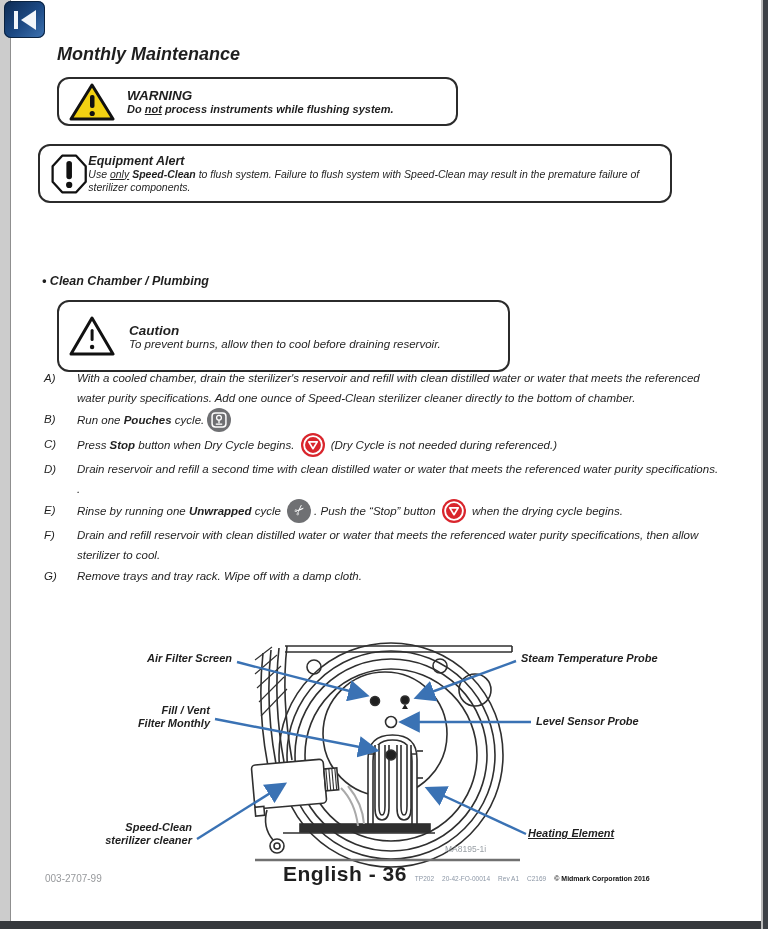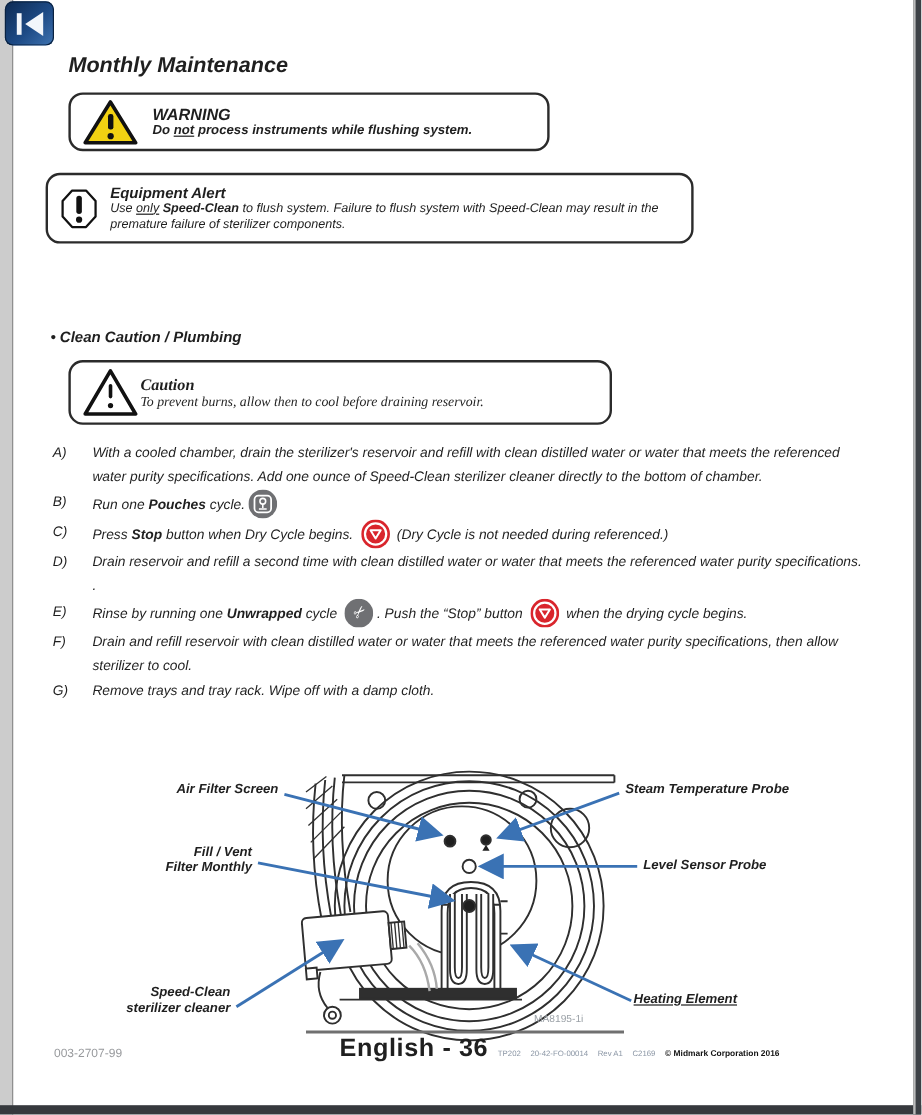--- a/index.html
+++ b/index.html
@@ -18,27 +18,27 @@
   
   .doc-title{position:absolute;left:57px;top:44px;font-size:18px;font-weight:bold;font-style:italic;}
   .rbox{position:absolute;border:2px solid #2b2b2b;border-radius:12px;background:#fff;
         display:flex;align-items:center;box-sizing:border-box;padding:4px 10px;}
   .rbox .txt{display:flex;flex-direction:column;justify-content:center;}
   .box-head{font-weight:bold;font-style:italic;}
   .box-body{font-style:italic;}
   .warning-box{left:57px;top:77px;width:401px;height:49px;gap:12px;}
   .warning-box .box-head{font-size:13.5px;}
   .warning-box .box-body{font-size:11px;font-weight:bold;}
-  .equip-box{left:38px;top:144px;width:540px;height:59px;gap:10px;}
+  .equip-box{left:38px;top:144px;width:634px;height:59px;}
   .equip-box .box-head{font-size:12.5px;}
   .equip-box .box-body{font-size:10.5px;line-height:13px;}
   .note-box{left:38px;top:210px;width:622px;height:58px;padding-left:14px;}
   .note-box .box-head{font-size:13.5px;}
   .note-box .box-body{font-size:11.5px;line-height:14.5px;}
-  .caution-box{left:57px;top:300px;width:453px;height:54px;gap:2px;font-family:Liberation Serif, serif;}
+  .caution-box{left:57px;top:300px;width:453px;height:72px;gap:14px;}
   .caution-box .box-head{font-size:13.5px;}
   .caution-box .box-body{font-size:11.5px;}
   .section-bullet{position:absolute;left:42px;top:274px;font-size:12.5px;font-weight:bold;font-style:italic;}
   .u{text-decoration:underline;text-align:right;}
   .b{font-weight:bold;}
   
   .steps{position:absolute;left:44px;top:368px;width:678px;font-style:italic;font-size:11.5px;line-height:20px;}
   .step{display:flex;margin-bottom:1px;}
   .step .letter{flex:none;width:33px;}
   .step .content{flex:1;}
@@ -87,21 +87,21 @@
       <rect x="18.8" y="9" width="6.4" height="21" rx="3.2" fill="#111"></rect>
       <circle cx="22" cy="36.5" r="3.6" fill="#111"></circle>
     </svg>
     <div class="txt">
       <span class="box-head">Equipment Alert</span>
       <span class="box-body"><span>Use </span><span class="u">only</span><span> </span><span class="b">Speed-Clean</span><span> to flush system. Failure to flush system with Speed-Clean may result in the premature failure of sterilizer components.</span></span>
     </div>
   </div>
 
 
-  <div class="section-bullet">• Clean Caution / Plumbing</div>
+  <div class="section-bullet">• Clean Chamber / Plumbing</div>
 
   <div class="rbox caution-box">
     <svg width="46" height="42" viewBox="0 0 46 42">
       <polygon points="23,3 44,39 2,39" fill="#fff" stroke="#111" stroke-width="3" stroke-linejoin="round"></polygon>
       <rect x="21.6" y="14" width="3" height="12" rx="1.5" fill="#111"></rect>
       <circle cx="23.1" cy="32" r="2.2" fill="#111"></circle>
     </svg>
     <div class="txt">
       <span class="box-head">Caution</span>
       <span class="box-body">To prevent burns, allow then to cool before draining reservoir.</span>

